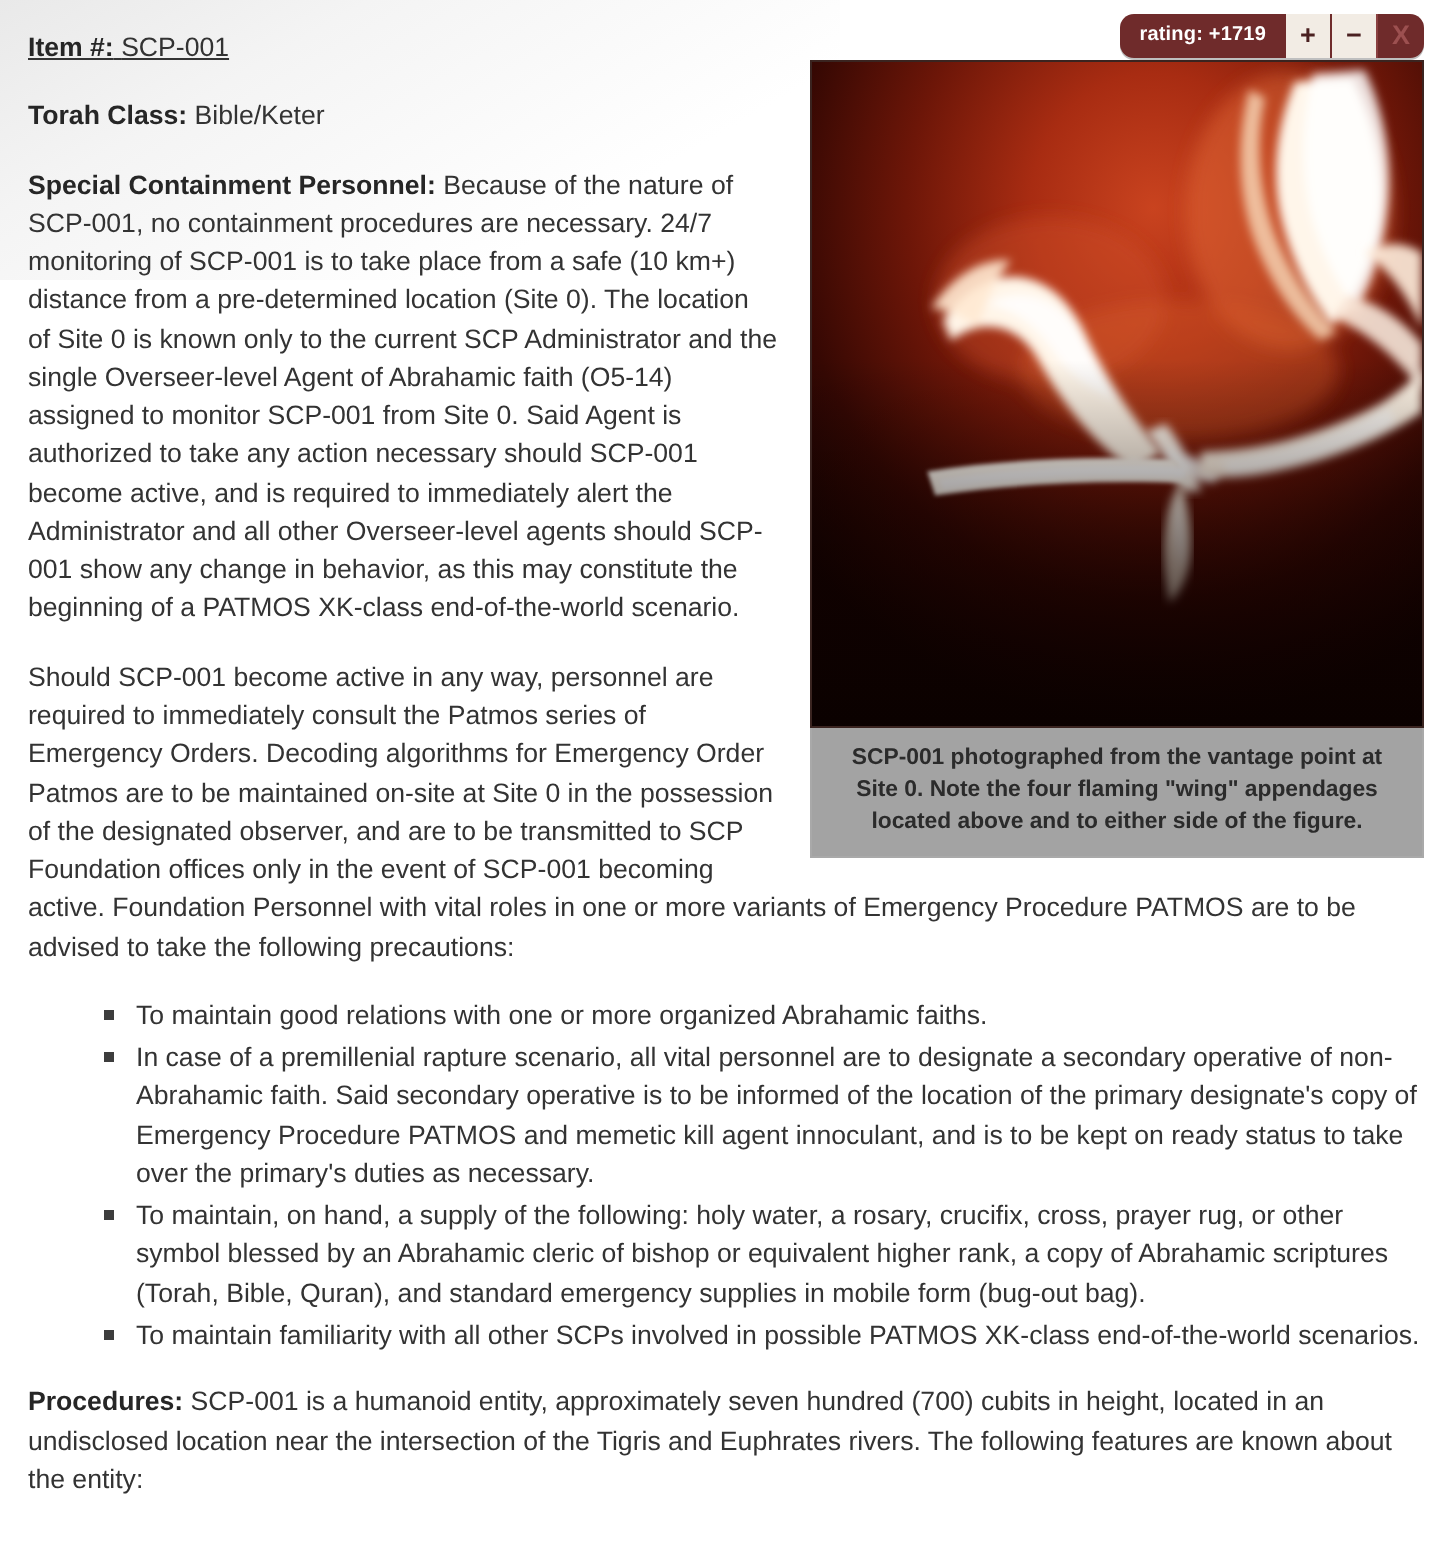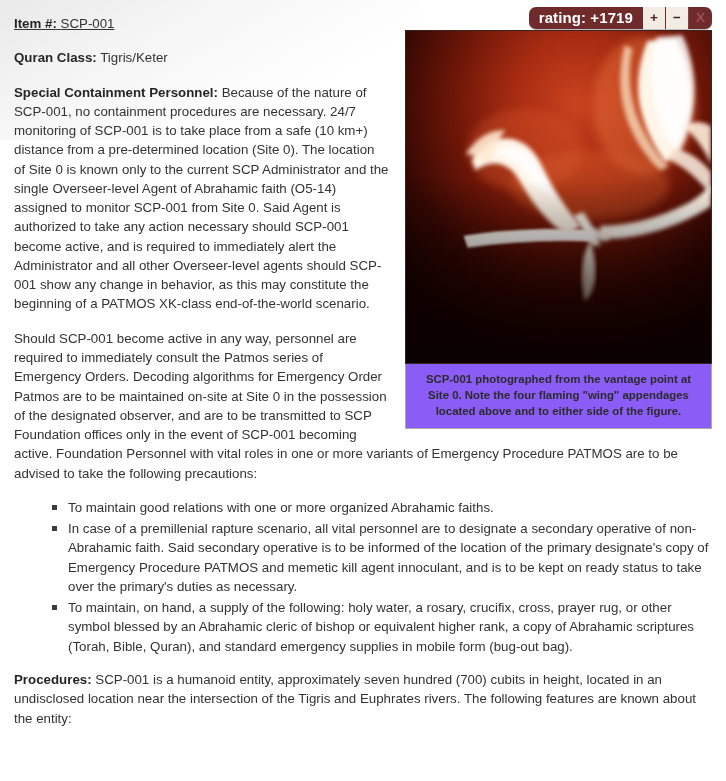--- a/index.html
+++ b/index.html
@@ -48,21 +48,21 @@
     align-items: stretch;
     background: #6f2b2b;
     border-radius: 7px;
     overflow: hidden;
     height: 22px;
     box-shadow: 0 1px 0 rgba(0,0,0,.25);
   }
   .rate-points {
     color: #ffffff;
     font-weight: bold;
-    font-size: 15px;
+    font-size: 10px;
     padding: 0 9px 0 10px;
     display: flex;
     align-items: center;
     letter-spacing: .1px;
     white-space: nowrap;
   }
   .rate-btn {
     display: flex;
     align-items: center;
     justify-content: center;
@@ -96,21 +96,21 @@
     border: 1px solid #3a2420;
     position: relative;
     overflow: hidden;
     background: #140202;
     display: block;
   }
   .flame-svg { display: block; width: 100%; height: 100%; }
   .figure-caption {
     border: 1px solid #a9a9a9;
     border-top: none;
-    background: #8b5cf6;
+    background: #a3a3a3;
     color: #2b2b2b;
     font-size: 11.4px;
     font-weight: bold;
     line-height: 1.42;
     text-align: center;
     padding: 7px 10px 8px 10px;
   }
 
   
   .para {
@@ -251,35 +251,36 @@
     </div>
     <div class="figure-caption">SCP-001 photographed from the vantage point at Site 0. Note the four flaming "wing" appendages located above and to either side of the figure.</div>
   </div>
 
   <p class="para first">
     <b class="lbl">Item #:</b>
     <span>SCP-001</span>
   </p>
 
   <p class="para">
-    <b class="lbl">Quran Class:</b>
-    <span>Tigris/Keter</span>
+    <b class="lbl">Torah Class:</b>
+    <span>Bible/Keter</span>
   </p>
 
   <p class="para">
     <b class="lbl">Special Containment Personnel:</b>
     <span>Because of the nature of SCP-001, no containment procedures are necessary. 24/7 monitoring of SCP-001 is to take place from a safe (10 km+) distance from a pre-determined location (Site 0). The location of Site 0 is known only to the current SCP Administrator and the single Overseer-level Agent of Abrahamic faith (O5-14) assigned to monitor SCP-001 from Site 0. Said Agent is authorized to take any action necessary should SCP-001 become active, and is required to immediately alert the Administrator and all other Overseer-level agents should SCP-001 show any change in behavior, as this may constitute the beginning of a PATMOS XK-class end-of-the-world scenario.</span>
   </p>
 
   <p class="para">Should SCP-001 become active in any way, personnel are required to immediately consult the Patmos series of Emergency Orders. Decoding algorithms for Emergency Order Patmos are to be maintained on-site at Site 0 in the possession of the designated observer, and are to be transmitted to SCP Foundation offices only in the event of SCP-001 becoming active. Foundation Personnel with vital roles in one or more variants of Emergency Procedure PATMOS are to be advised to take the following precautions:</p>
 
   <ul class="bullets">
     <li><span>To maintain good relations with one or more organized Abrahamic faiths.</span></li>
     <li><span>In case of a premillenial rapture scenario, all vital personnel are to designate a secondary operative of non-Abrahamic faith. Said secondary operative is to be informed of the location of the primary designate's copy of Emergency Procedure PATMOS and memetic kill agent innoculant, and is to be kept on ready status to take over the primary's duties as necessary.</span></li>
     <li><span>To maintain, on hand, a supply of the following: holy water, a rosary, crucifix, cross, prayer rug, or other symbol blessed by an Abrahamic cleric of bishop or equivalent higher rank, a copy of Abrahamic scriptures (Torah, Bible, Quran), and standard emergency supplies in mobile form (bug-out bag).</span></li>
+    <li><span>To maintain familiarity with all other SCPs involved in possible PATMOS XK-class end-of-the-world scenarios.</span></li>
   </ul>
 
   <p class="para">
     <b class="lbl">Procedures:</b>
     <span>SCP-001 is a humanoid entity, approximately seven hundred (700) cubits in height, located in an undisclosed location near the intersection of the Tigris and Euphrates rivers. The following features are known about the entity:</span>
   </p>
 
   <div class="clearfix"></div>
 </div>
 

